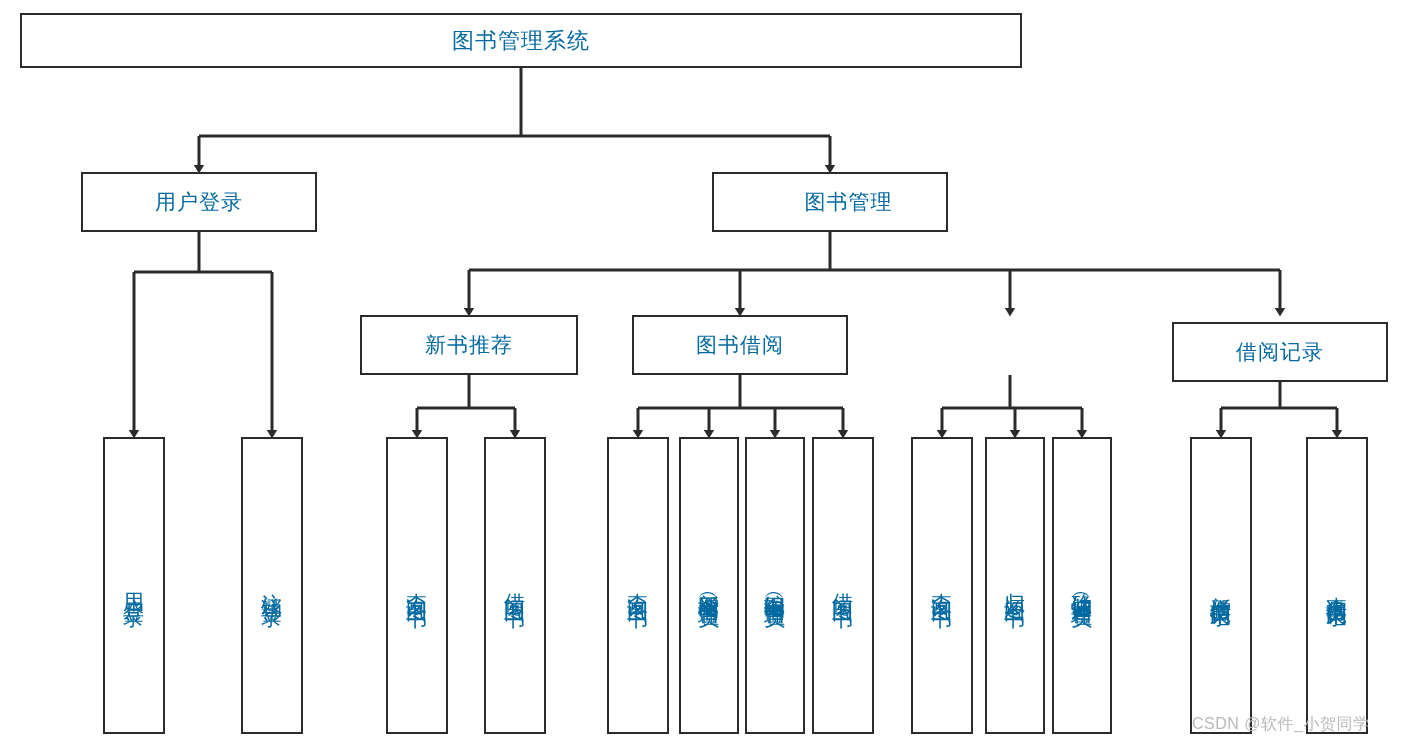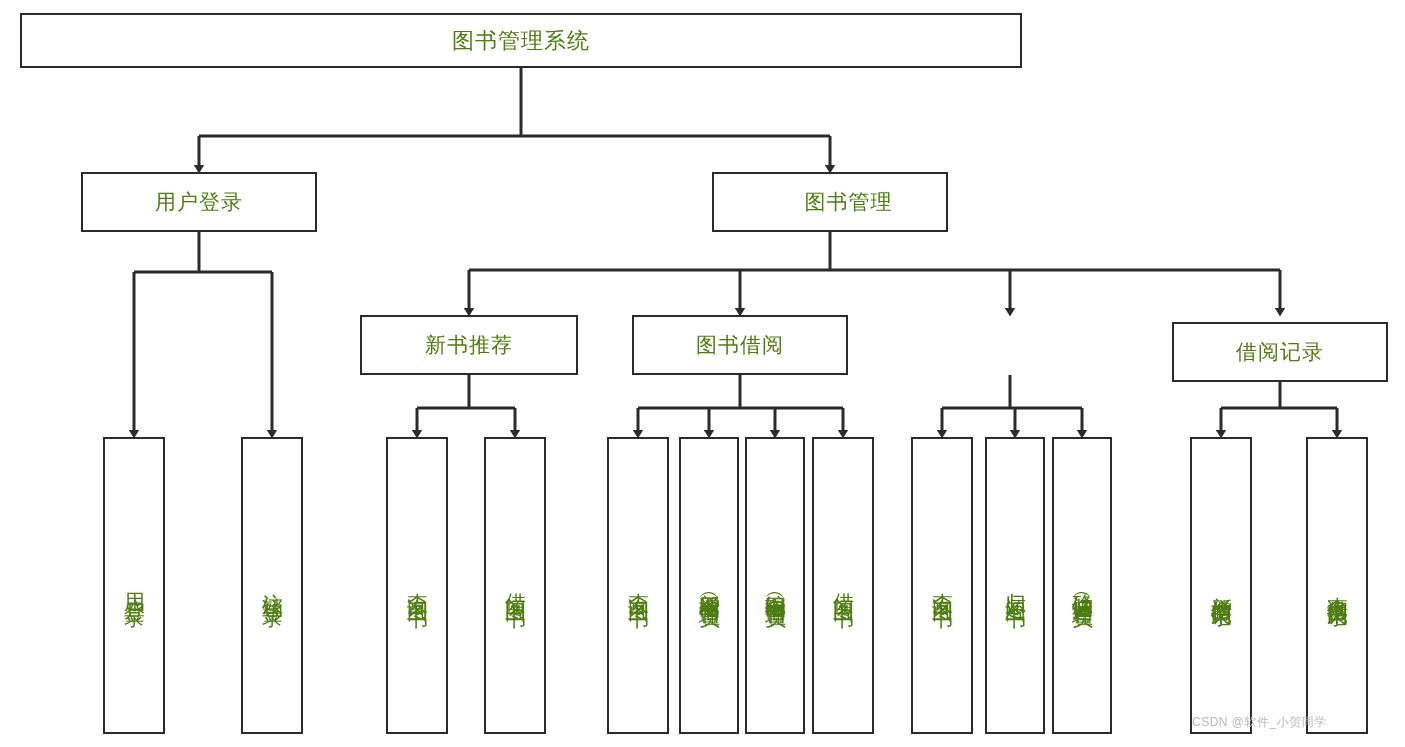--- a/index.html
+++ b/index.html
@@ -26,22 +26,21 @@
     pointer-events: none;
   }
   .node {
     position: absolute;
     box-sizing: border-box;
     border: 2.5px solid #2b2b2b;
     background: #ffffff;
     display: flex;
     align-items: center;
     justify-content: center;
-    color: #4d7c0f;
-    font-family: Liberation Serif, serif;
+    color: #0369a1;
   }
   .node.h {
     font-size: 21px;
     letter-spacing: 1px;
   }
   .node.v {
     font-size: 21px;
   }
   .node.v .vtext {
     writing-mode: vertical-rl;
@@ -51,21 +50,21 @@
     white-space: nowrap;
   }
   .node.v.tight .vtext {
     letter-spacing: 2px;
   }
   .node.root {
     font-size: 22px;
   }
   .watermark {
     position: absolute;
-    font-size: 12px;
+    font-size: 16px;
     color: #b9b9b9;
     white-space: nowrap;
     letter-spacing: 0.5px;
   }
 </style>
 </head>
 <body>
 
 <div id="canvas">
 

